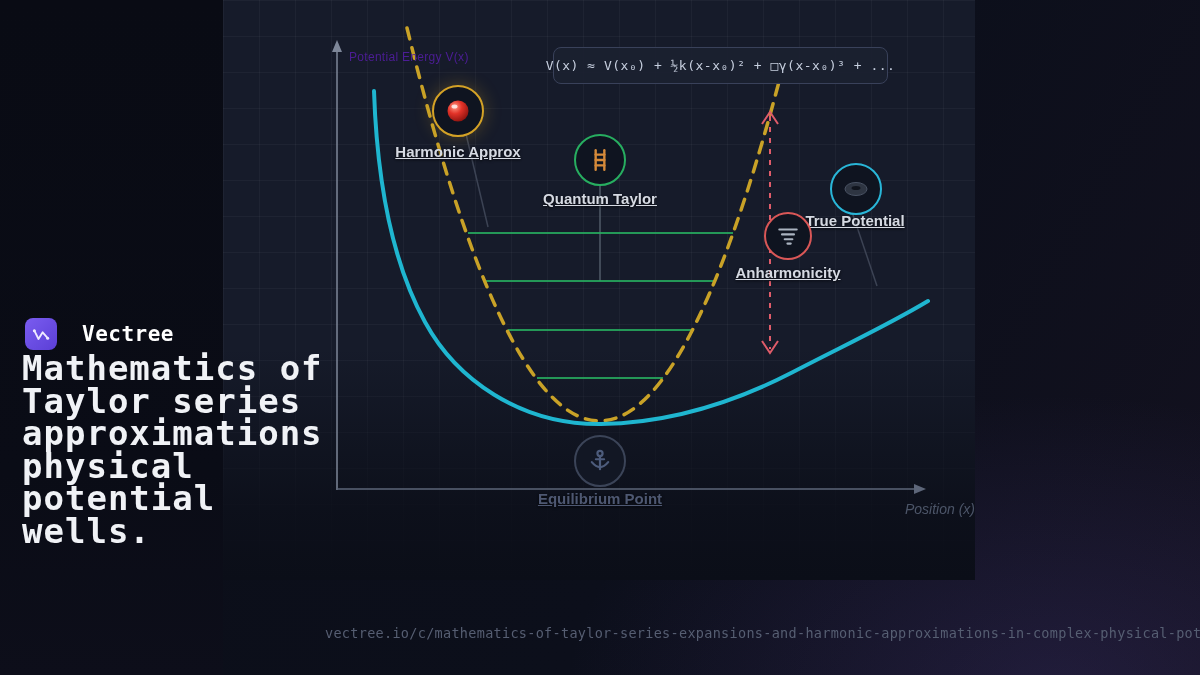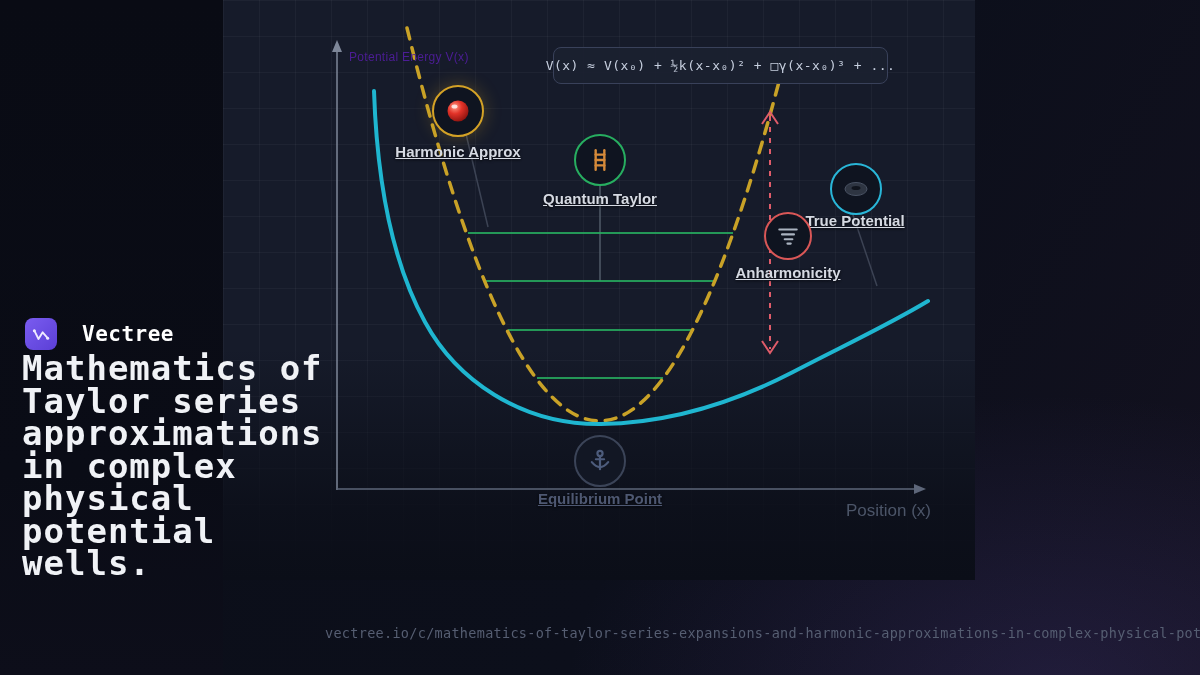--- a/index.html
+++ b/index.html
@@ -40,22 +40,22 @@
   .connector { stroke:#3c4354; stroke-width:1.5; }
   .q-connector { stroke:#505b69; stroke-width:1.5; }
   .anharm { stroke:#e05c6a; stroke-width:2; fill:none; }
   .anharm-dash { stroke-dasharray:5 6; }
 
   .axis-label-y {
     position:absolute; left:349px; top:50px;
     font-size:12px; color:#4c1d95; letter-spacing:.3px;
   }
   .axis-label-x {
-    position:absolute; left:846px; top:501px;
-    font-size:17px; color:#4c5568;
+    position:absolute; left:905px; top:501px;
+    font-size:14px; color:#4c5568;font-style:italic;
   }
   .formula-box {
     position:absolute; left:553px; top:47px; width:335px; height:37px;
     background:rgba(27,33,48,.92); border:1px solid #39415a; border-radius:8px;
     display:flex; align-items:center; justify-content:center;
   }
   .formula-text {
     font-family:"DejaVu Sans Mono", monospace;
     font-size:13px; color:#c6cede; letter-spacing:.5px; white-space:nowrap;
   }
@@ -206,19 +206,18 @@
         <circle cx="20" cy="17" r="1.8" fill="#efeaff"></circle>
     </svg>
   </div>
   <span class="brand-name">Vectree</span>
 </div>
 
 <div class="headline">
   <div>Mathematics of</div>
   <div>Taylor series</div>
   <div>approximations</div>
-  <div>in complex</div>
   <div>physical</div>
   <div>potential</div>
   <div>wells.</div>
 </div>
 
 <div class="footer-url">vectree.io/c/mathematics-of-taylor-series-expansions-and-harmonic-approximations-in-complex-physical-pot</div>
 
 </body></html>

